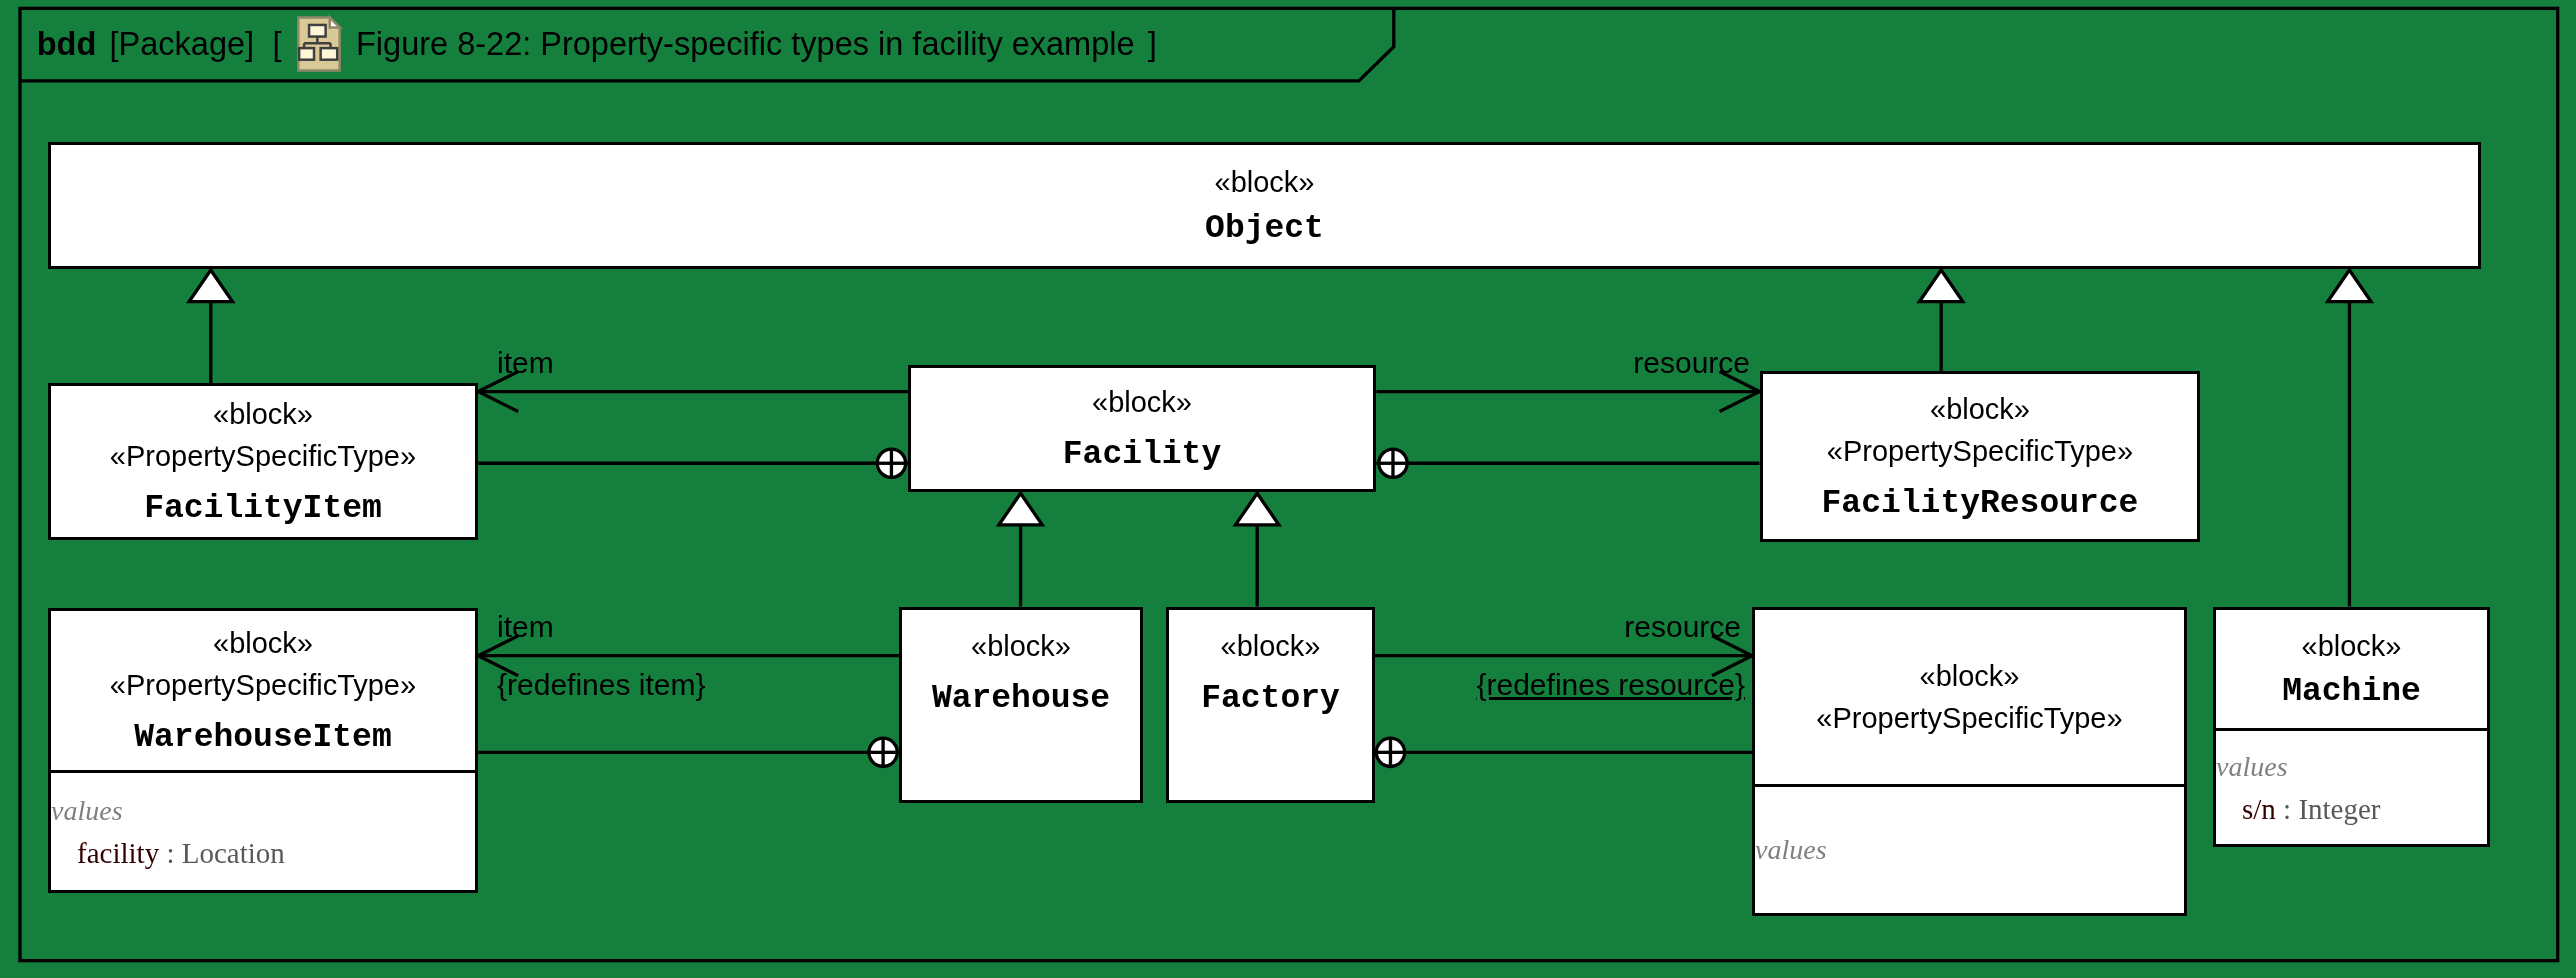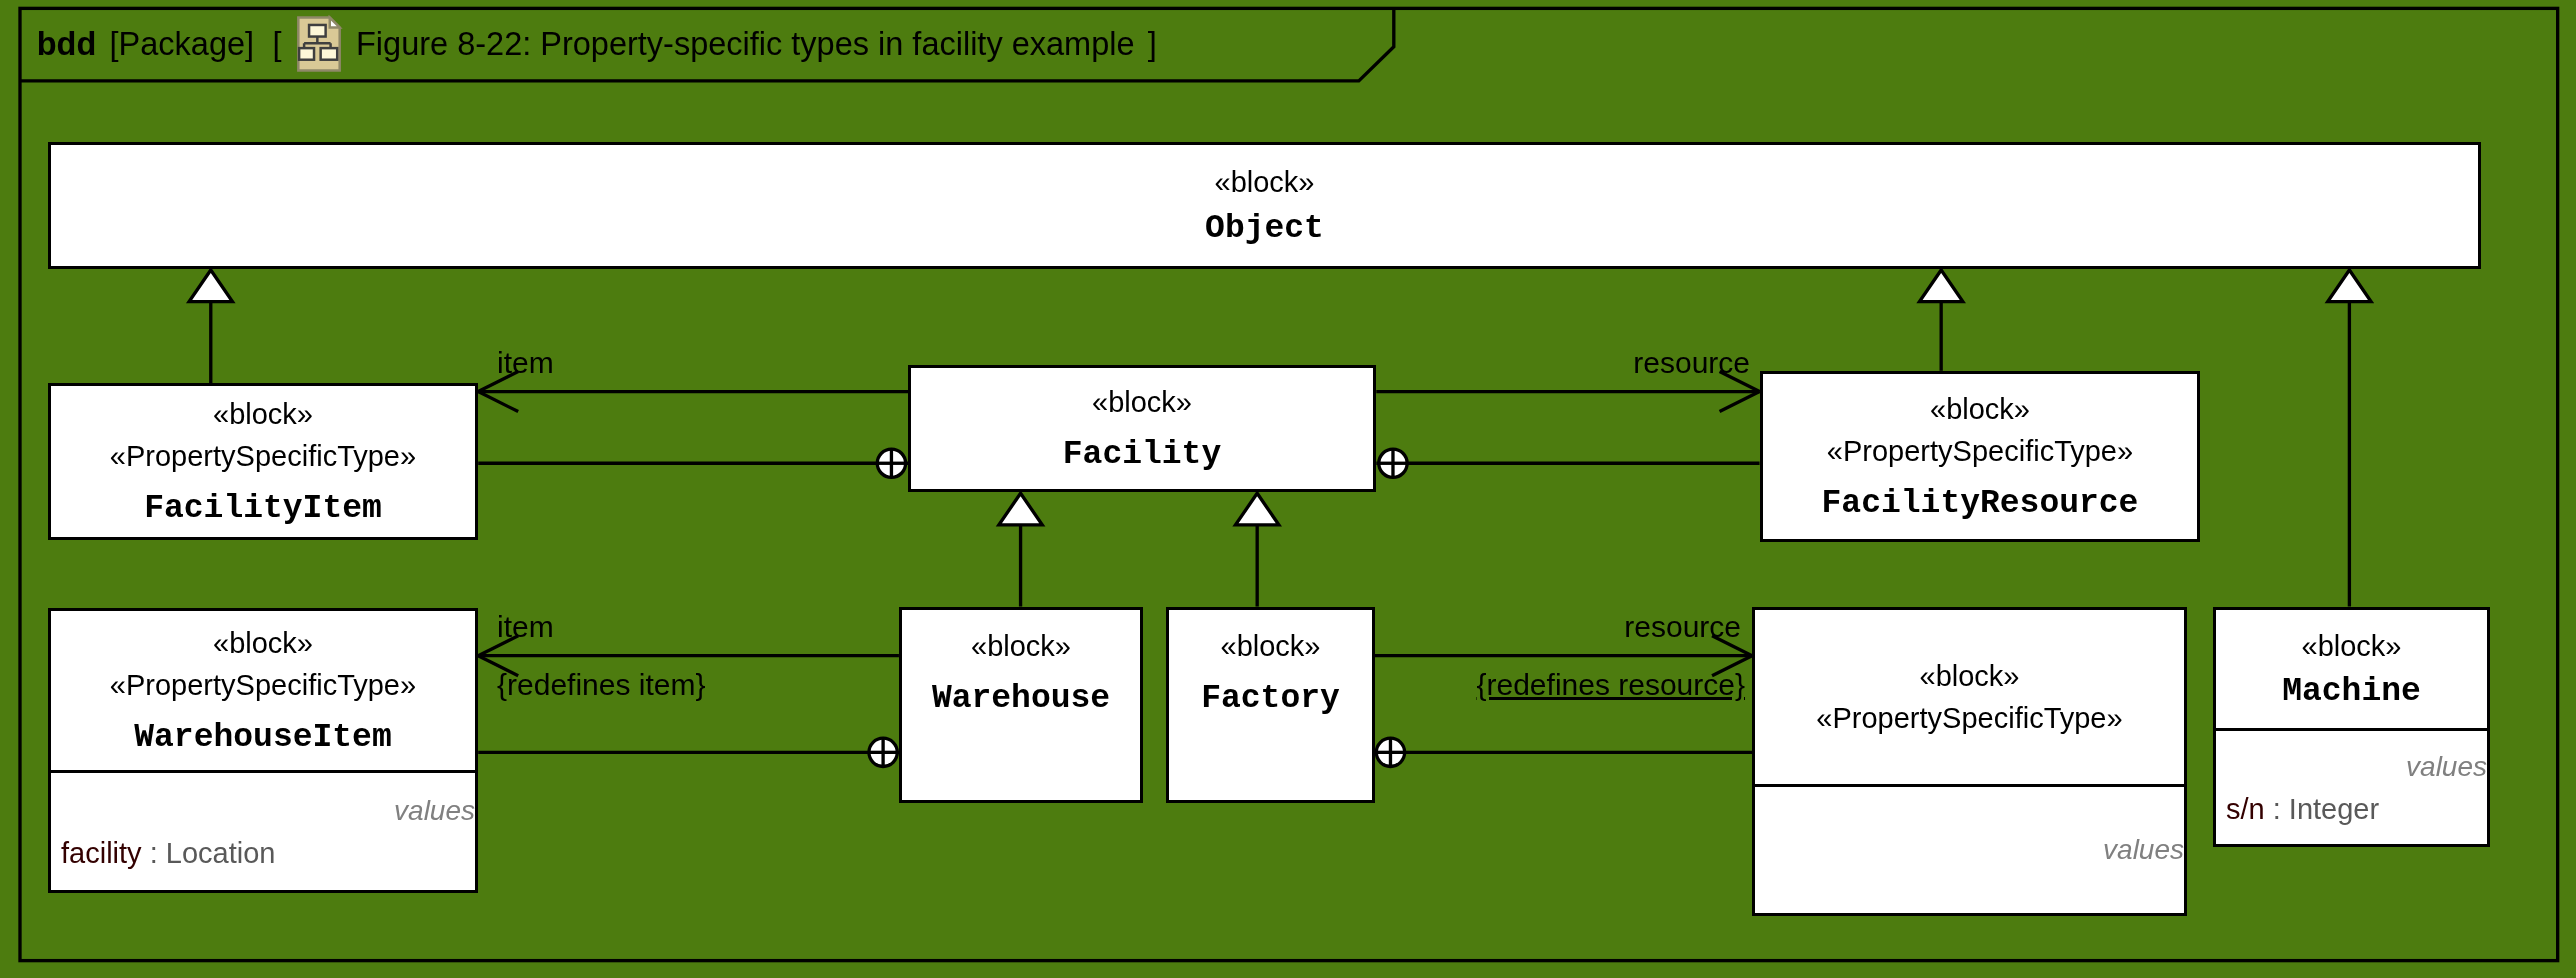--- a/index.html
+++ b/index.html
@@ -1,19 +1,19 @@
 <!DOCTYPE html>
 <html style="font-size:13.3px"><head>
 <meta charset="utf-8">
 <style>
   html,body{margin:0;padding:0;background:#ffffff;}
   .canvas{
     position:relative;
     width:2576px;height:979px;
-    background:#4d7c0f;
+    background:#15803d;
     font-family:"Liberation Sans", sans-serif;
     color:#000;
     overflow:hidden;
   }
   .wires{position:absolute;left:0;top:0;width:2576px;height:979px;pointer-events:none;}
 
   
   .frame-tab{
     position:absolute;left:20px;top:8.3px;width:1374px;height:72px;
     display:flex;align-items:center;gap:13.3px;
@@ -30,24 +30,24 @@
     font-size:29px;line-height:42px;text-align:center;
   }
   .block .bname{font-weight:bold;font-size:33px;margin-top:10.8px;font-family:Liberation Mono, monospace;}
   .block.compartmented{justify-content:flex-start;padding:0;}
   .comp-name{
     width:100%;box-sizing:border-box;border-bottom:3.3px solid #000;
     display:flex;flex-direction:column;align-items:center;justify-content:center;flex:0 0 auto;
   }
   .comp-values{
     width:100%;box-sizing:border-box;flex:1 1 auto;
-    display:flex;flex-direction:column;align-items:flex-end;justify-content:center;
+    display:flex;flex-direction:column;align-items:flex-start;justify-content:center;font-family:Liberation Serif, serif;
   }
   .values-caption{font-style:italic;color:#808080;font-size:28px;}
-  .valrow{width:100%;text-align:left;padding-left:10px;box-sizing:border-box;font-size:29px;}
+  .valrow{width:100%;text-align:left;padding-left:26px;box-sizing:border-box;font-size:29px;}
   .vname{color:#330000;}
   .vsep{color:#595959;white-space:pre;}
   .vtype{color:#595959;}
 
   
   .edge-label{position:absolute;font-size:30px;line-height:35px;white-space:nowrap;}
   .edge-label.right{text-align:right;}
 </style>
 </head>
 <body>

